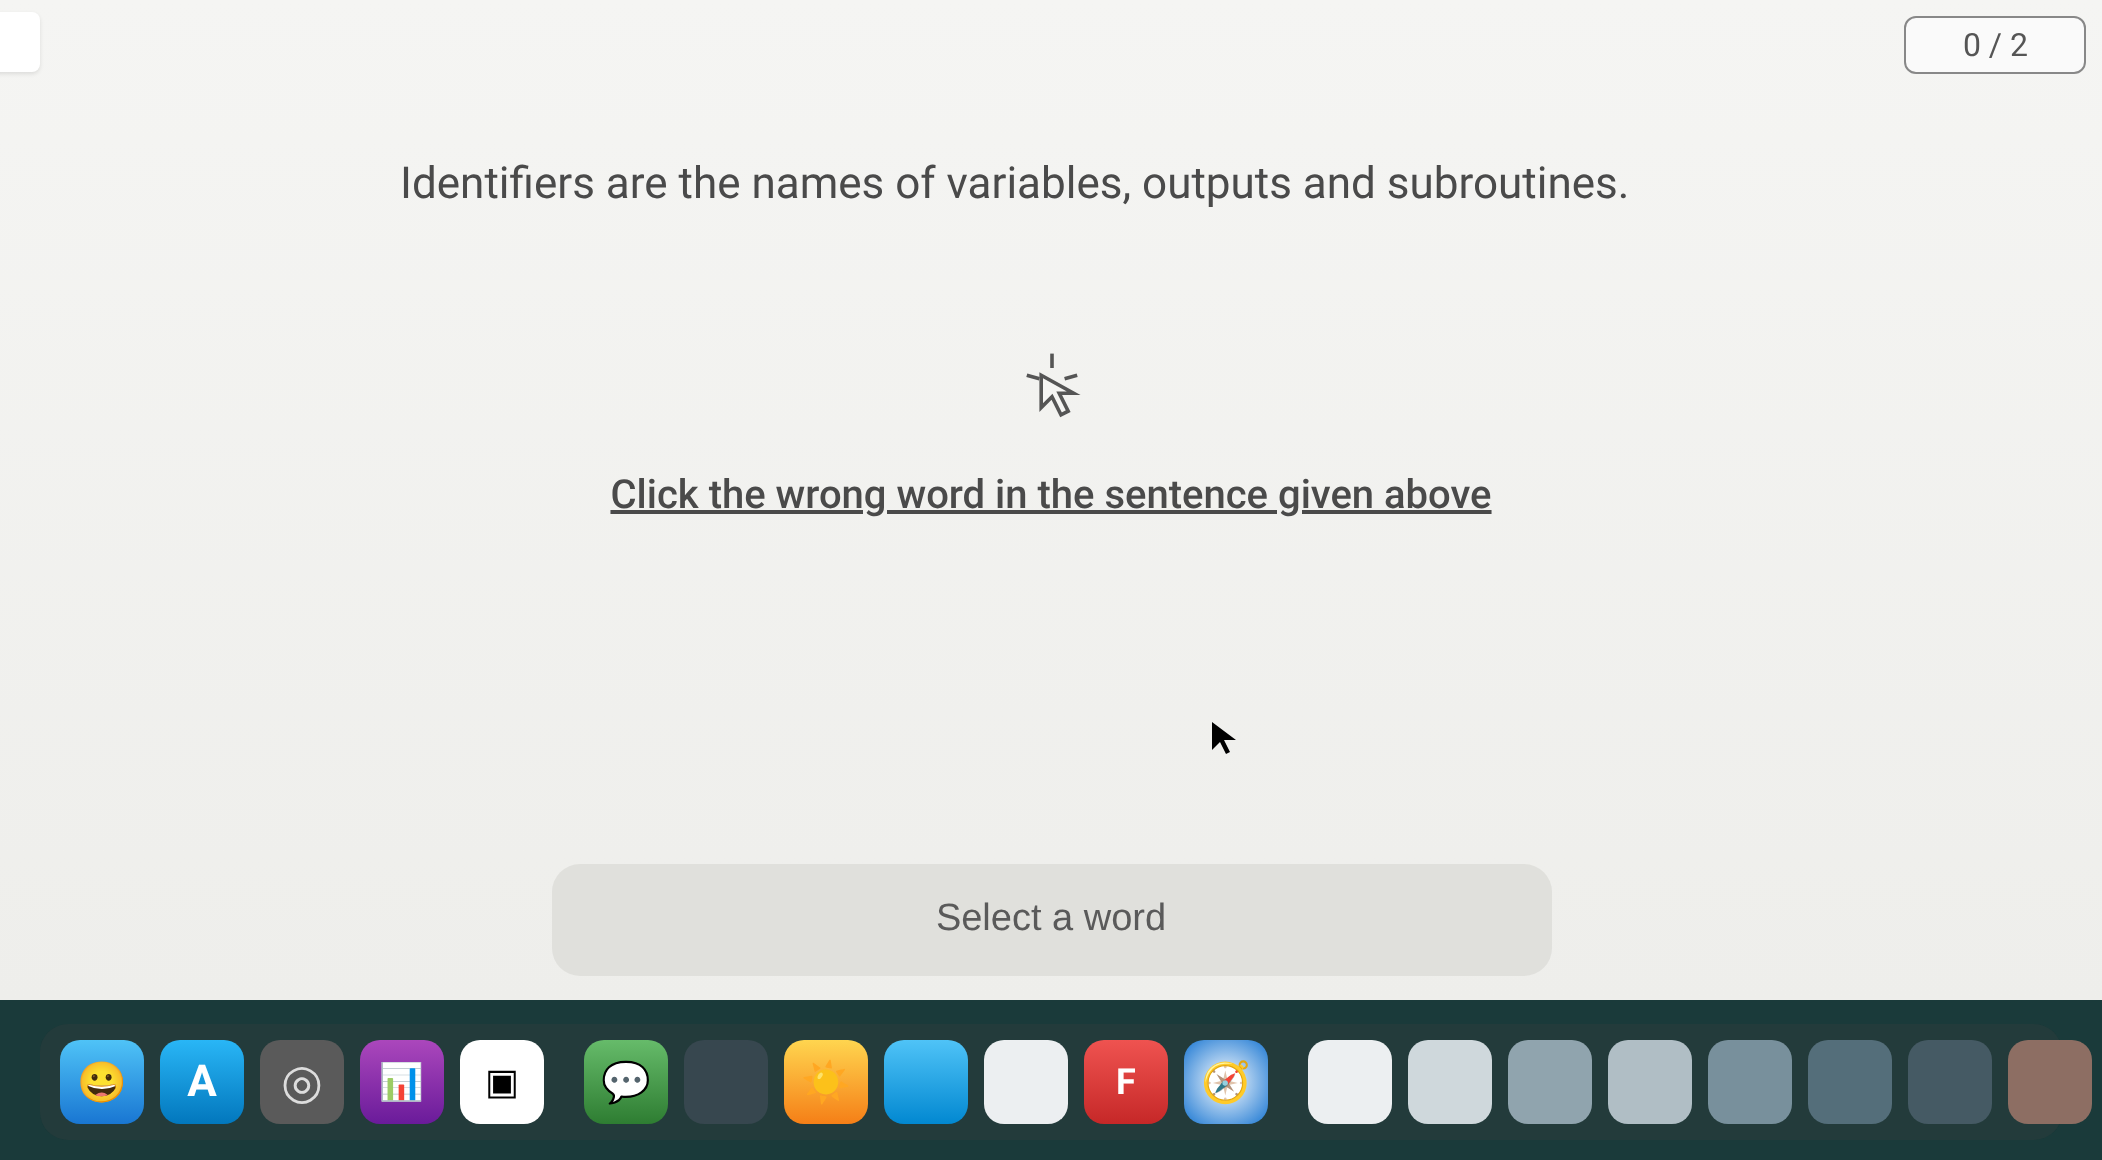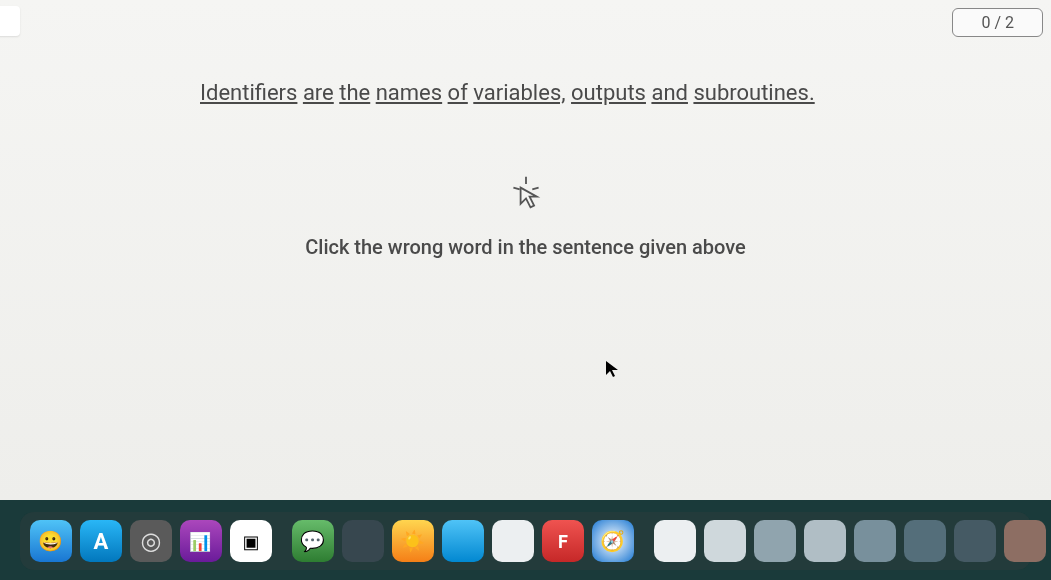--- a/index.html
+++ b/index.html
@@ -43,36 +43,36 @@
     }
     .question-sentence {
       font-size: 22px;
       color: #4a4a4a;
       margin-top: 20px;
       margin-left: 120px;
       text-align: left;
     }
     .question-sentence span {
       cursor: pointer;
-      text-decoration: underline;
     }
     .click-icon {
       text-align: center;
       margin-top: 70px;
     }
     .click-icon svg {
       width: 36px;
       height: 36px;
     }
     .instruction-text {
       text-align: center;
       font-size: 20px;
       color: #4a4a4a;
       margin-top: 20px;
       font-weight: 500;
+      text-decoration: underline;
     }
     .cursor {
       position: absolute;
       top: 360px;
       left: 605px;
       font-size: 16px;
       color: #000;
     }
     .action-button {
       position: absolute;
@@ -154,20 +154,23 @@
   </div>
 
   <div class="instruction-text">Click the wrong word in the sentence given above</div>
 
   <div class="cursor">
     <svg width="14" height="18" viewBox="0 0 14 18">
         <path d="M1 1 L1 15 L5 11 L8 17 L10 16 L7 10 L13 10 Z" fill="#000"></path>
       </svg>
   </div>
 
+  <button class="action-button">
+    <span>Select a word</span>
+  </button>
 
 </div>
 
 <div class="dock">
   <div class="dock-item" style="background:linear-gradient(#4fc3f7,#1976d2)">
       <span style="font-size:20px">😀</span>
     </div>
   <div class="dock-item" style="background:linear-gradient(#29b6f6,#0277bd)">
       <span style="color:#fff;font-weight:bold;font-size:22px">A</span>
     </div>

